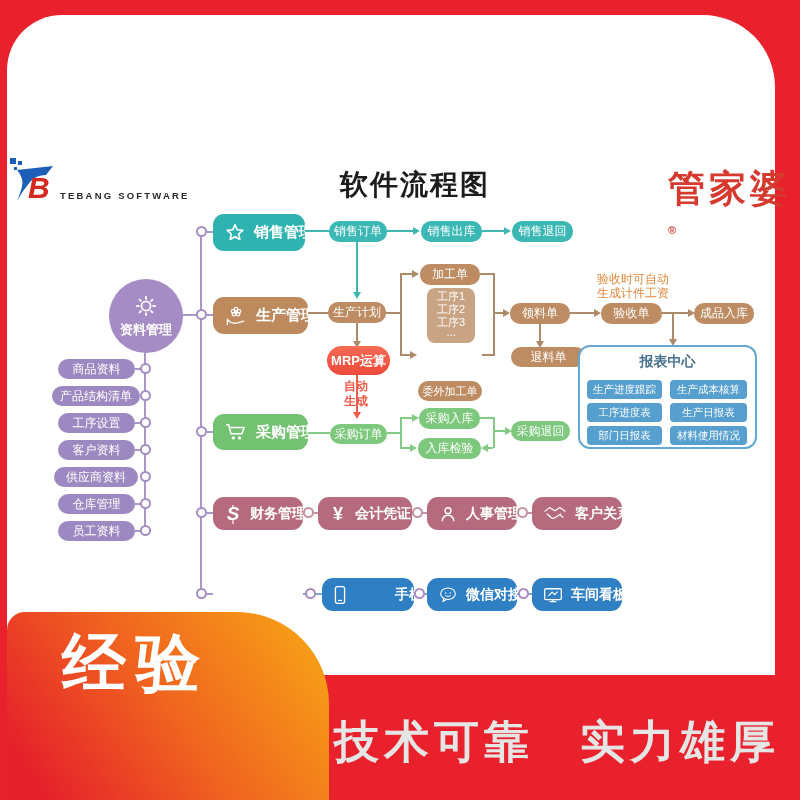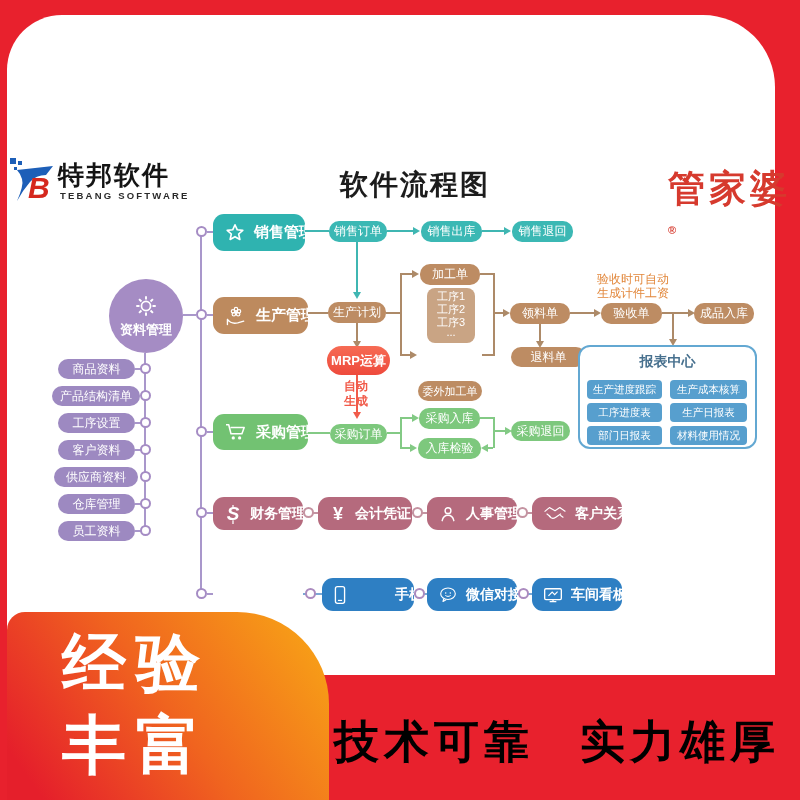--- a/index.html
+++ b/index.html
@@ -41,40 +41,39 @@
   
   #report{left:578px;top:345px;width:179px;height:104px;background:#fff;border:2px solid #63a8d2;
           border-radius:12px;box-sizing:border-box;}
   #report-title{left:578px;top:353px;width:179px;text-align:center;font-size:14px;font-weight:bold;color:#47708e;}
   .rpill{position:absolute;background:#579fce;border-radius:4px;color:#fff;font-size:10.5px;
          display:flex;align-items:center;justify-content:center;white-space:nowrap;height:19px;}
   
   #blob{left:7px;top:612px;width:322px;height:188px;border-radius:18px 92px 0 0;
         background:linear-gradient(55deg,#e51f2b 8%,#f0641f 50%,#f79e17 92%);}
   #badge{left:62px;top:622px;color:#fff;font-size:64px;font-weight:900;letter-spacing:10px;line-height:82px;}
-  #slogan{left:334px;top:712px;color:#000000;font-size:45px;font-weight:900;letter-spacing:5px;
+  #slogan{left:334px;top:712px;color:#e5e5e5;font-size:45px;font-weight:900;letter-spacing:5px;
           display:flex;gap:46px;white-space:nowrap;}
 </style>
 </head>
 <body>
 
 <div id="canvas" class="abs" style="left:0;top:0;width:800px;height:800px;">
 
   <div id="sheet" class="abs"></div>
 
   <svg class="abs" style="left:8px;top:155px;" width="50" height="52" viewBox="0 0 50 52">
     <g fill="#1d5fb8">
       <rect x="2" y="3" width="6" height="6"></rect>
         <rect x="10" y="6" width="4" height="4"></rect>
         <rect x="6" y="12" width="3" height="3"></rect>
     </g>
     <path d="M9 15 L45 11 L38 20 Q28 20 22 27 Q15 35 9 46 Q16 30 14 24 Q12 18 9 15 Z" fill="#1d5fb8"></path>
     <text x="20" y="43" font-size="30" font-weight="900" font-style="italic" fill="#d5281e">B</text>
   </svg>
-  <div id="logo-cn" class="abs">特邦软件</div>
   <div id="logo-en" class="abs">TEBANG SOFTWARE</div>
   <div id="title" class="abs">软件流程图</div>
   <div id="brand" class="abs"><span>管家婆</span><sup>®</sup></div>
 
   <div class="vl" style="left:200px;top:232px;height:363px;background:#a997cb;"></div>
   <div class="ring" style="left:196px;top:226px;--c:#a58cc4;"></div>
   <div class="ring" style="left:196px;top:309px;--c:#a58cc4;"></div>
   <div class="ring" style="left:196px;top:426px;--c:#a58cc4;"></div>
   <div class="ring" style="left:196px;top:507px;--c:#a58cc4;"></div>
   <div class="ring" style="left:196px;top:588px;--c:#a58cc4;"></div>
@@ -303,20 +302,19 @@
       <rect x="2" y="2.5" width="20" height="13" rx="1.5" fill="none" stroke="#fff" stroke-width="1.6"></rect>
       <path d="M12 15.5V18M8 18h8" stroke="#fff" stroke-width="1.6"></path>
       <path d="M6.5 11l4.5-4.5 3 3 3.5-3.5" fill="none" stroke="#fff" stroke-width="1.4"></path>
     </svg>
     <span>车间看板</span>
   </div>
 
   <div id="blob" class="abs"></div>
   <div id="badge" class="abs">
     <div>经验</div>
-    <div>丰富</div>
   </div>
   <div id="slogan" class="abs">
     <span>技术可靠</span>
     <span>实力雄厚</span>
   </div>
 
 </div>
 
 </body></html>

